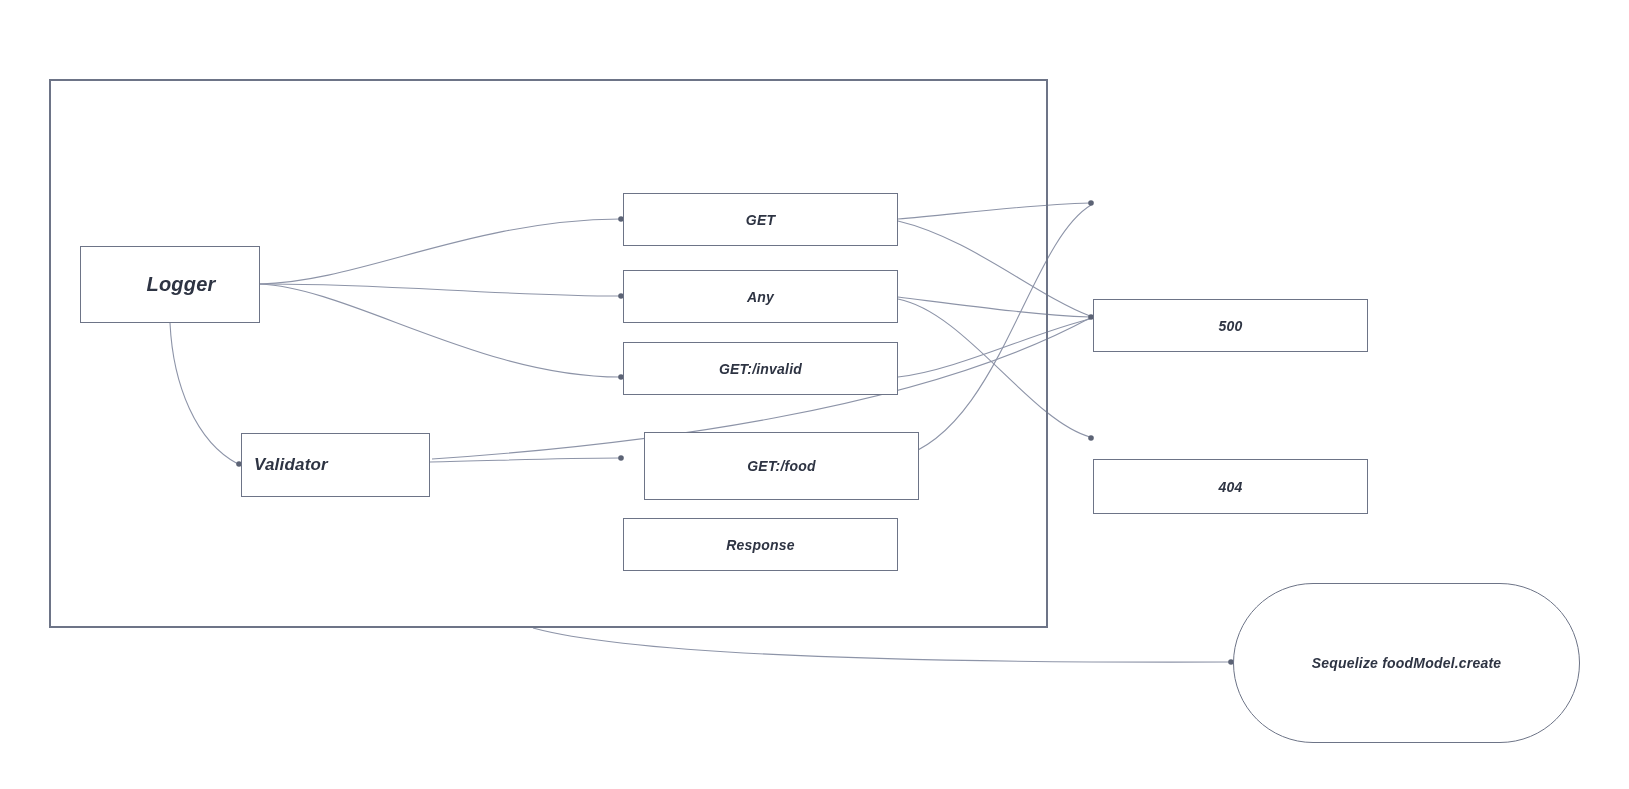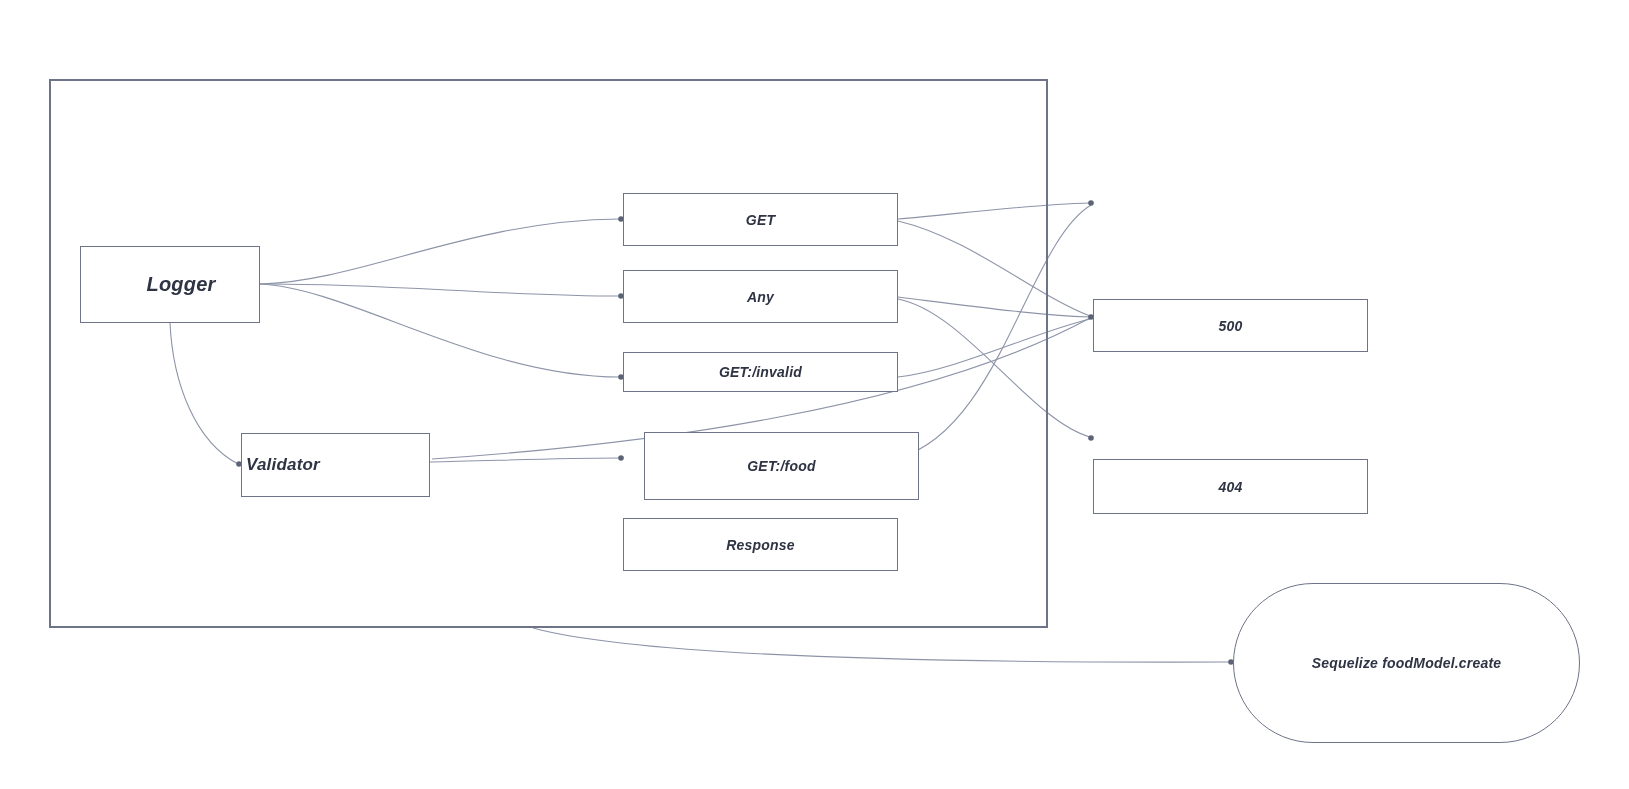--- a/index.html
+++ b/index.html
@@ -41,25 +41,25 @@
   .node.align-left { justify-content: flex-start; }
   .subgraph {
     position: absolute;
     box-sizing: border-box;
     border: 2px solid #6d7487;
     background: transparent;
   }
   
   .n-container { left: 49px;  top: 79px;  width: 999px; height: 549px; }
   .n-logger    { left: 80px;  top: 246px; width: 180px; height: 77px; font-size: 20px; padding-left: 22px; }
-  .n-validator { left: 241px; top: 433px; width: 189px; height: 64px; font-size: 17px; padding-left: 4px; }
+  .n-validator { left: 241px; top: 433px; width: 189px; height: 64px; font-size: 17px; padding-left: 12px; }
   .n-request   { left: 623px; top: 113px; width: 275px; height: 54px; padding-left: 10px; }
   .n-get       { left: 623px; top: 193px; width: 275px; height: 53px; }
   .n-any       { left: 623px; top: 270px; width: 275px; height: 53px; }
-  .n-invalid   { left: 623px; top: 352px; width: 275px; height: 40px; }
+  .n-invalid   { left: 623px; top: 342px; width: 275px; height: 53px; }
   .n-food      { left: 644px; top: 432px; width: 275px; height: 68px; }
   .n-response  { left: 623px; top: 518px; width: 275px; height: 53px; }
   .n-success   { left: 1093px; top: 177px; width: 275px; height: 53px; }
   .n-500       { left: 1093px; top: 291px; width: 275px; height: 53px; margin-top: 8px; }
   .n-404       { left: 1093px; top: 411px; width: 275px; height: 55px; margin-top: 48px; }
   .n-pill      { left: 1233px; top: 583px; width: 347px; height: 160px; border-radius: 80px; }
 </style>
 </head>
 <body>
 

